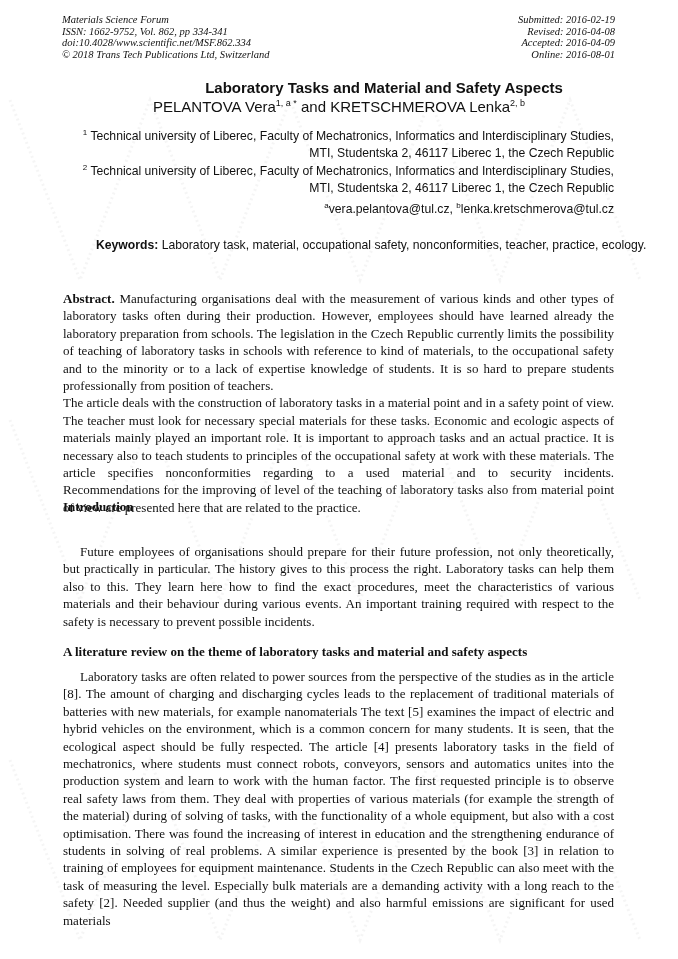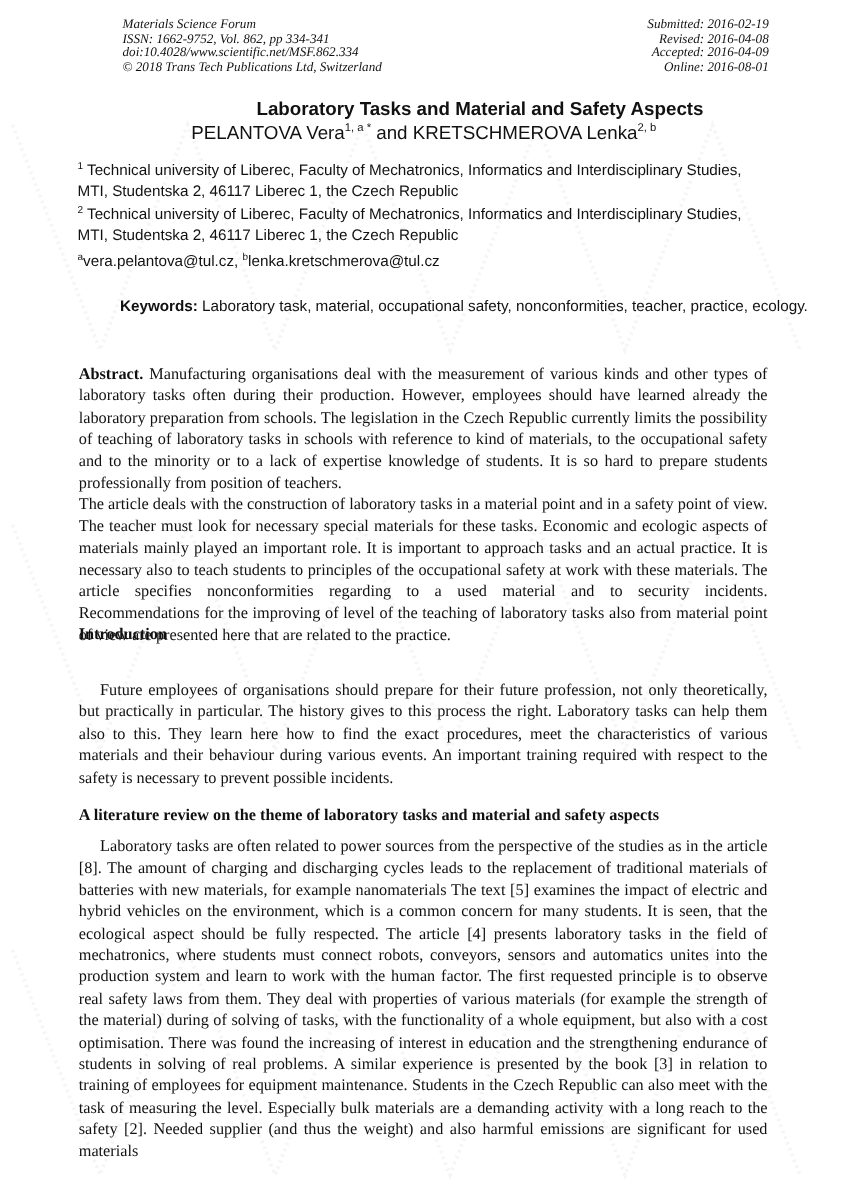--- a/index.html
+++ b/index.html
@@ -2,33 +2,33 @@
 <html><head>
 <meta charset="utf-8">
 <style>
   html, body { margin: 0; padding: 0; background: #ffffff; }
   body { width: 678px; height: 959px; position: relative; overflow: hidden; color: #111; }
   .page { position: absolute; left: 0; top: 0; width: 678px; height: 959px; }
   .header-left, .header-right {
     position: absolute; top: 14px; font-family: "Liberation Serif", serif; font-style: italic;
     font-size: 10.5px; line-height: 11.5px; color: #111;
   }
-  .header-left { left: 62px; margin-left: 36px; }
+  .header-left { left: 62px; }
   .header-right { right: 63px; text-align: right; }
   .title {
     position: absolute; top: 79px; left: 0; width: 678px; text-align: center;
     font-family: "Liberation Sans", sans-serif; font-weight: bold; font-size: 15px; line-height: 18px; padding-left: 45px;
   }
   .authors {
     position: absolute; top: 98px; left: 0; width: 678px; text-align: center;
     font-family: "Liberation Sans", sans-serif; font-size: 15px; line-height: 18px;
   }
   .authors sup { font-size: 9px; vertical-align: 6px; line-height: 0; }
   .affil {
-    position: absolute; left: 62px; width: 552px; text-align: left;
+    position: absolute; left: 62px; width: 552px; text-align: right;
     font-family: "Liberation Sans", sans-serif; font-size: 12.2px; line-height: 17px;
   }
   .affil sup { font-size: 8px; vertical-align: 5px; line-height: 0; }
   .affil-1 { top: 128px; }
   .affil-2 { top: 163px; }
   .emails { top: 201px; }
   .keywords {
     position: absolute; left: 63px; width: 551px; top: 237px;
     font-family: "Liberation Sans", sans-serif; font-size: 12.2px; line-height: 17px; text-align: justify; padding-left: 33px;
   }

